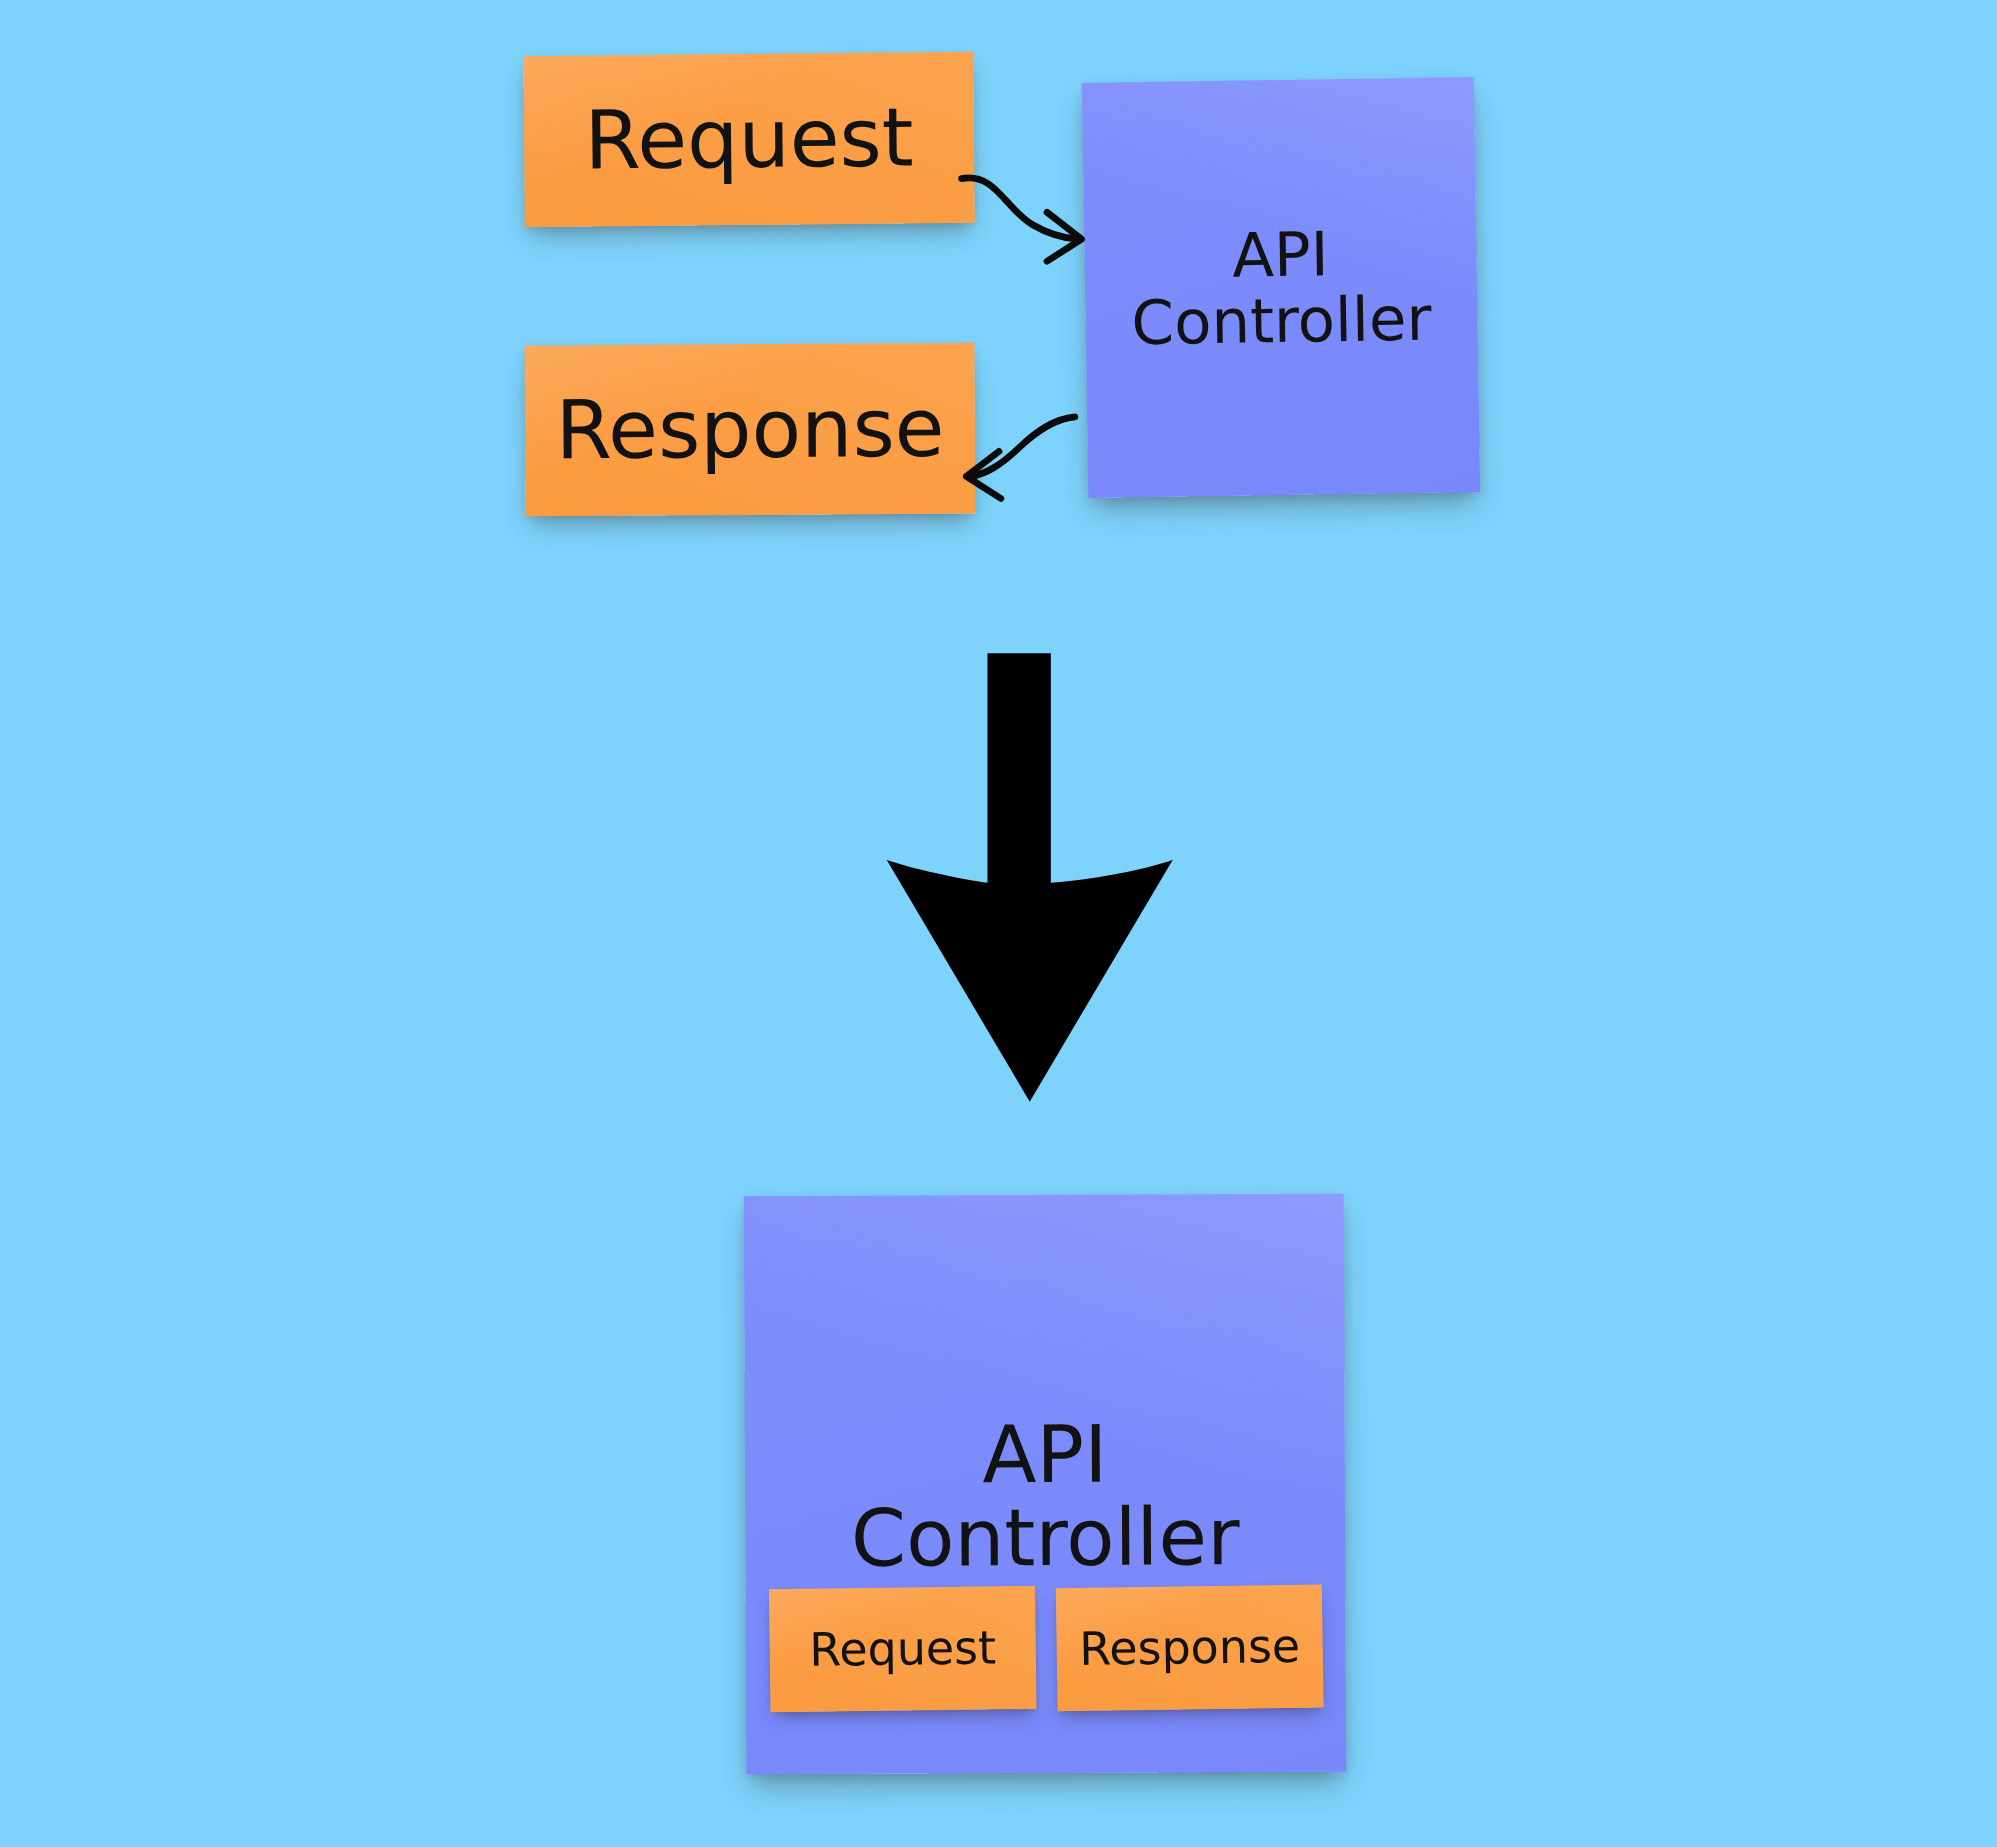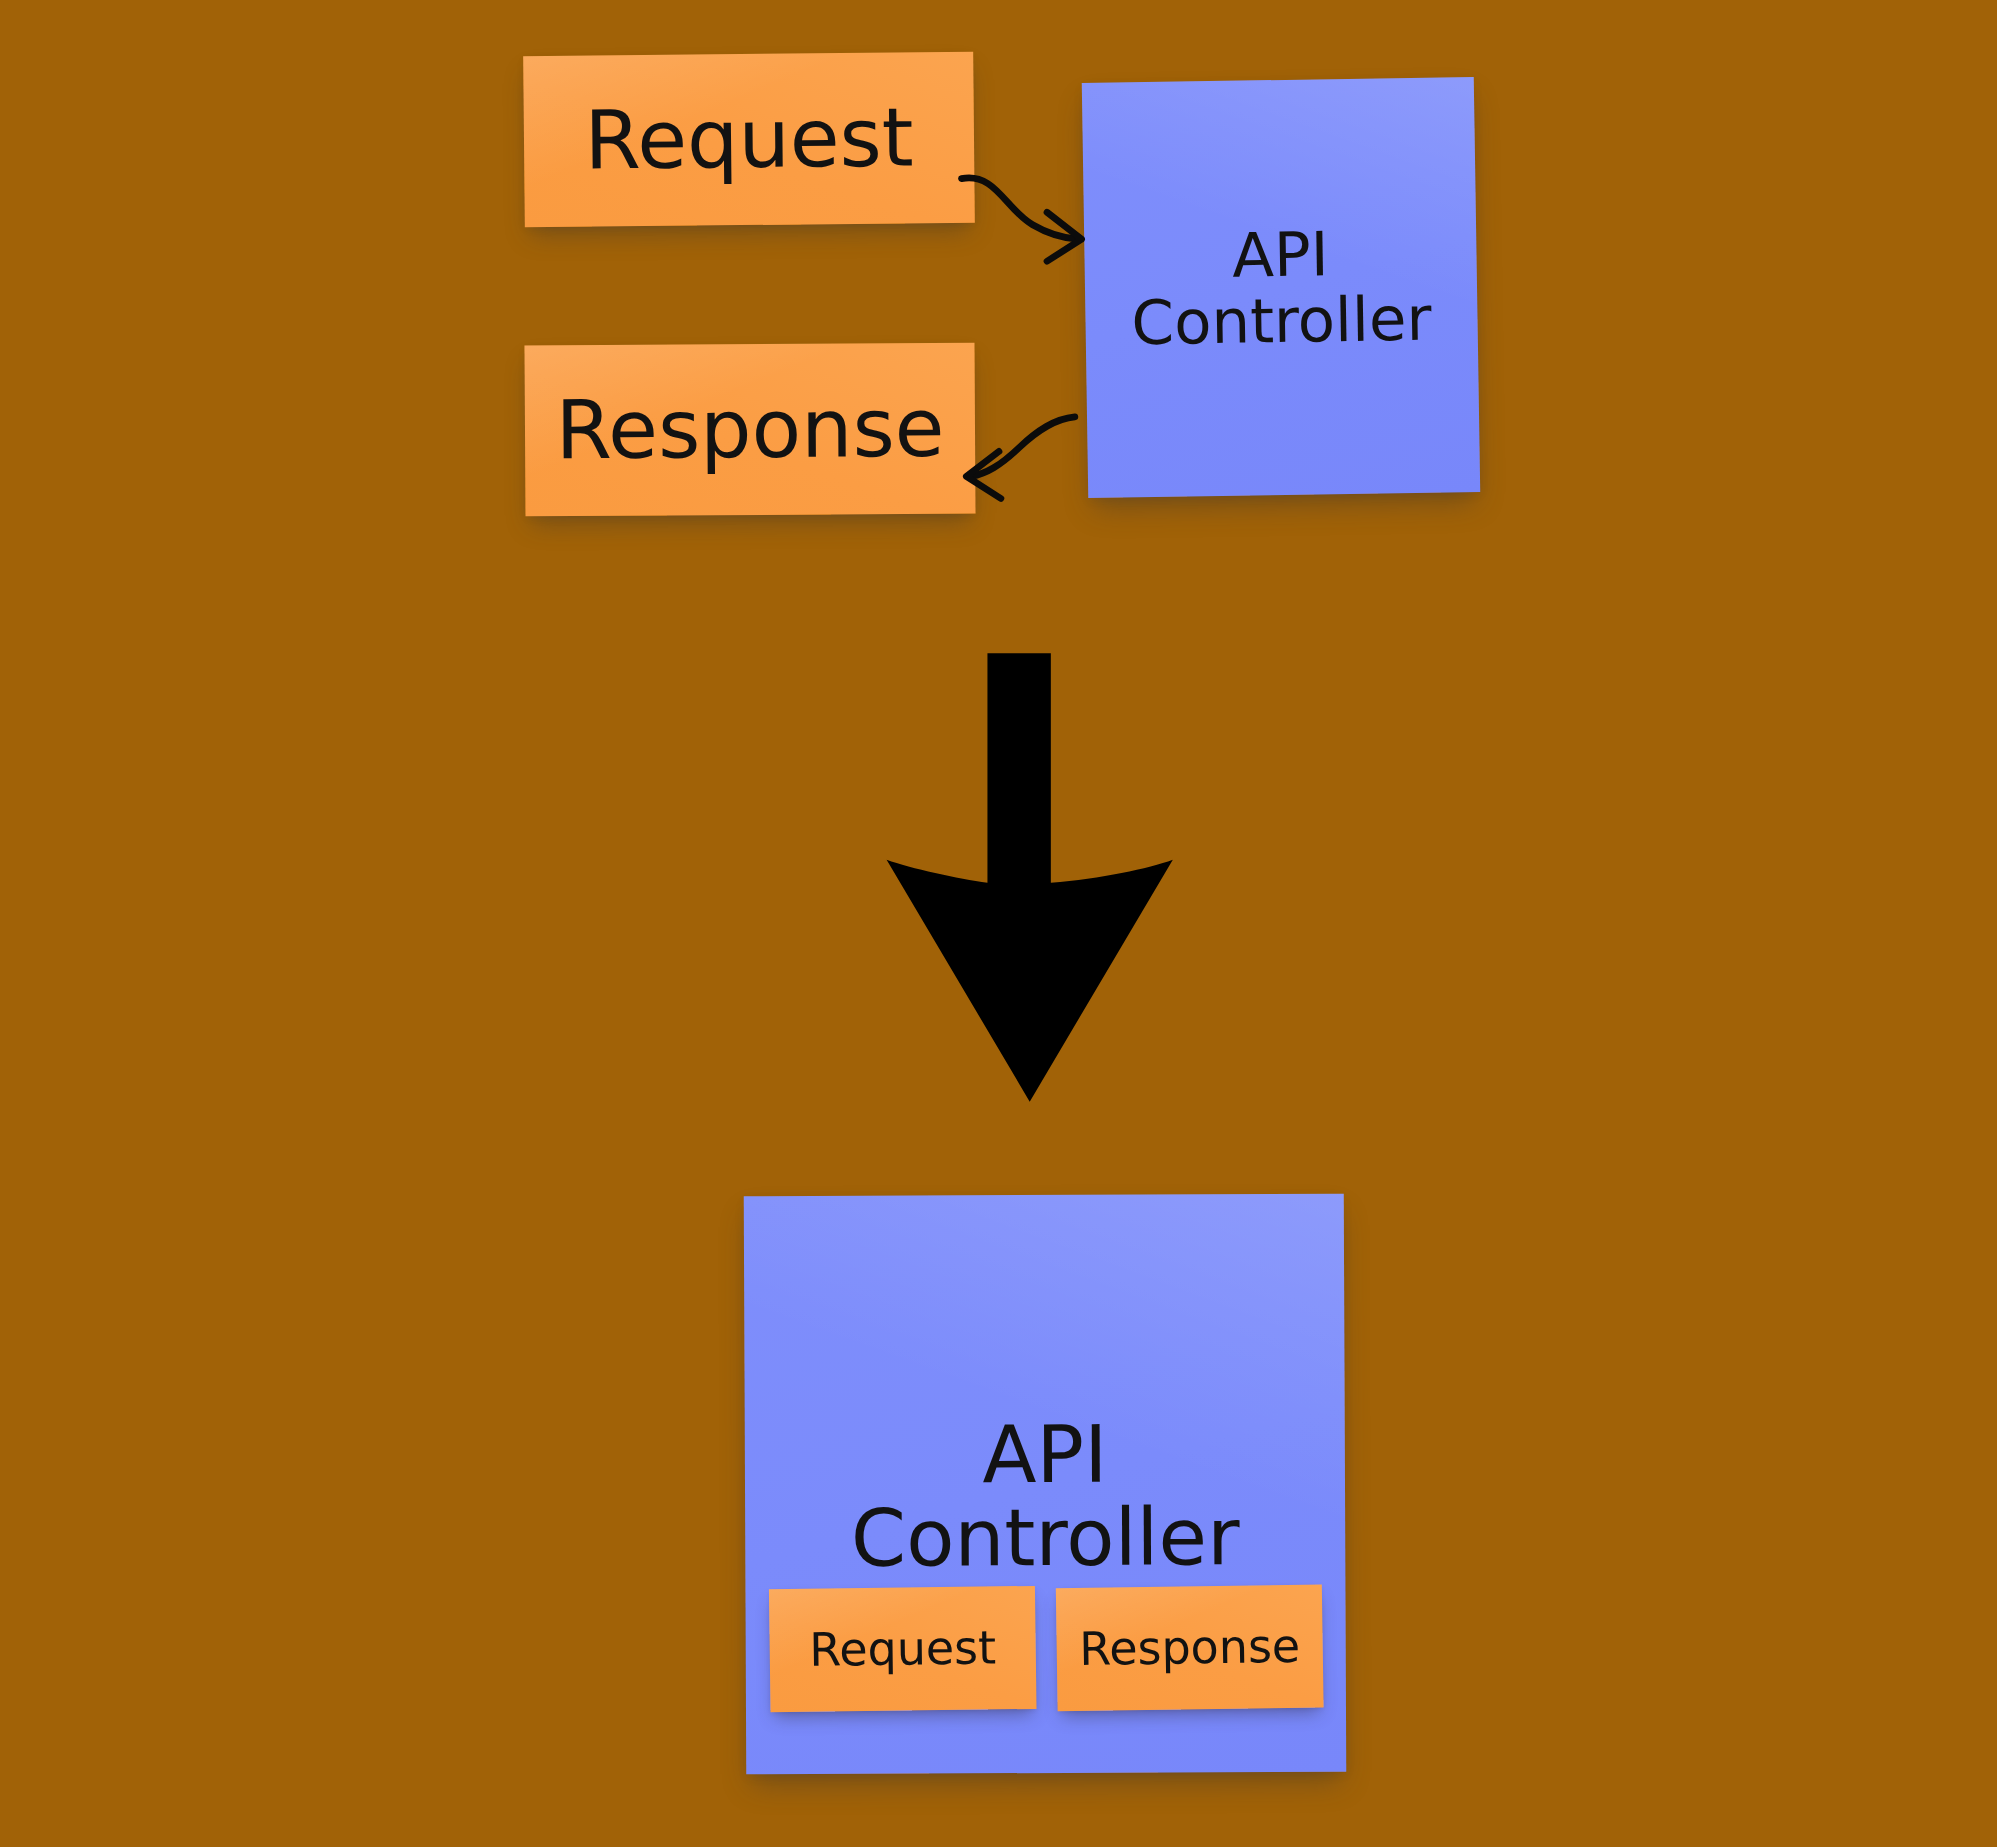--- a/index.html
+++ b/index.html
@@ -11,21 +11,21 @@
     width: 1997px;
     height: 1847px;
     position: relative;
     overflow: hidden;
     font-family: "DejaVu Sans", "Liberation Sans", sans-serif;
   }
 
   #canvas {
     position: absolute;
     inset: 0;
-    background: #a16207;
+    background: #7dd3fc;
   }
 
   
   .note {
     position: absolute;
     box-sizing: border-box;
     display: flex;
     align-items: center;
     justify-content: center;
     color: #121212;

